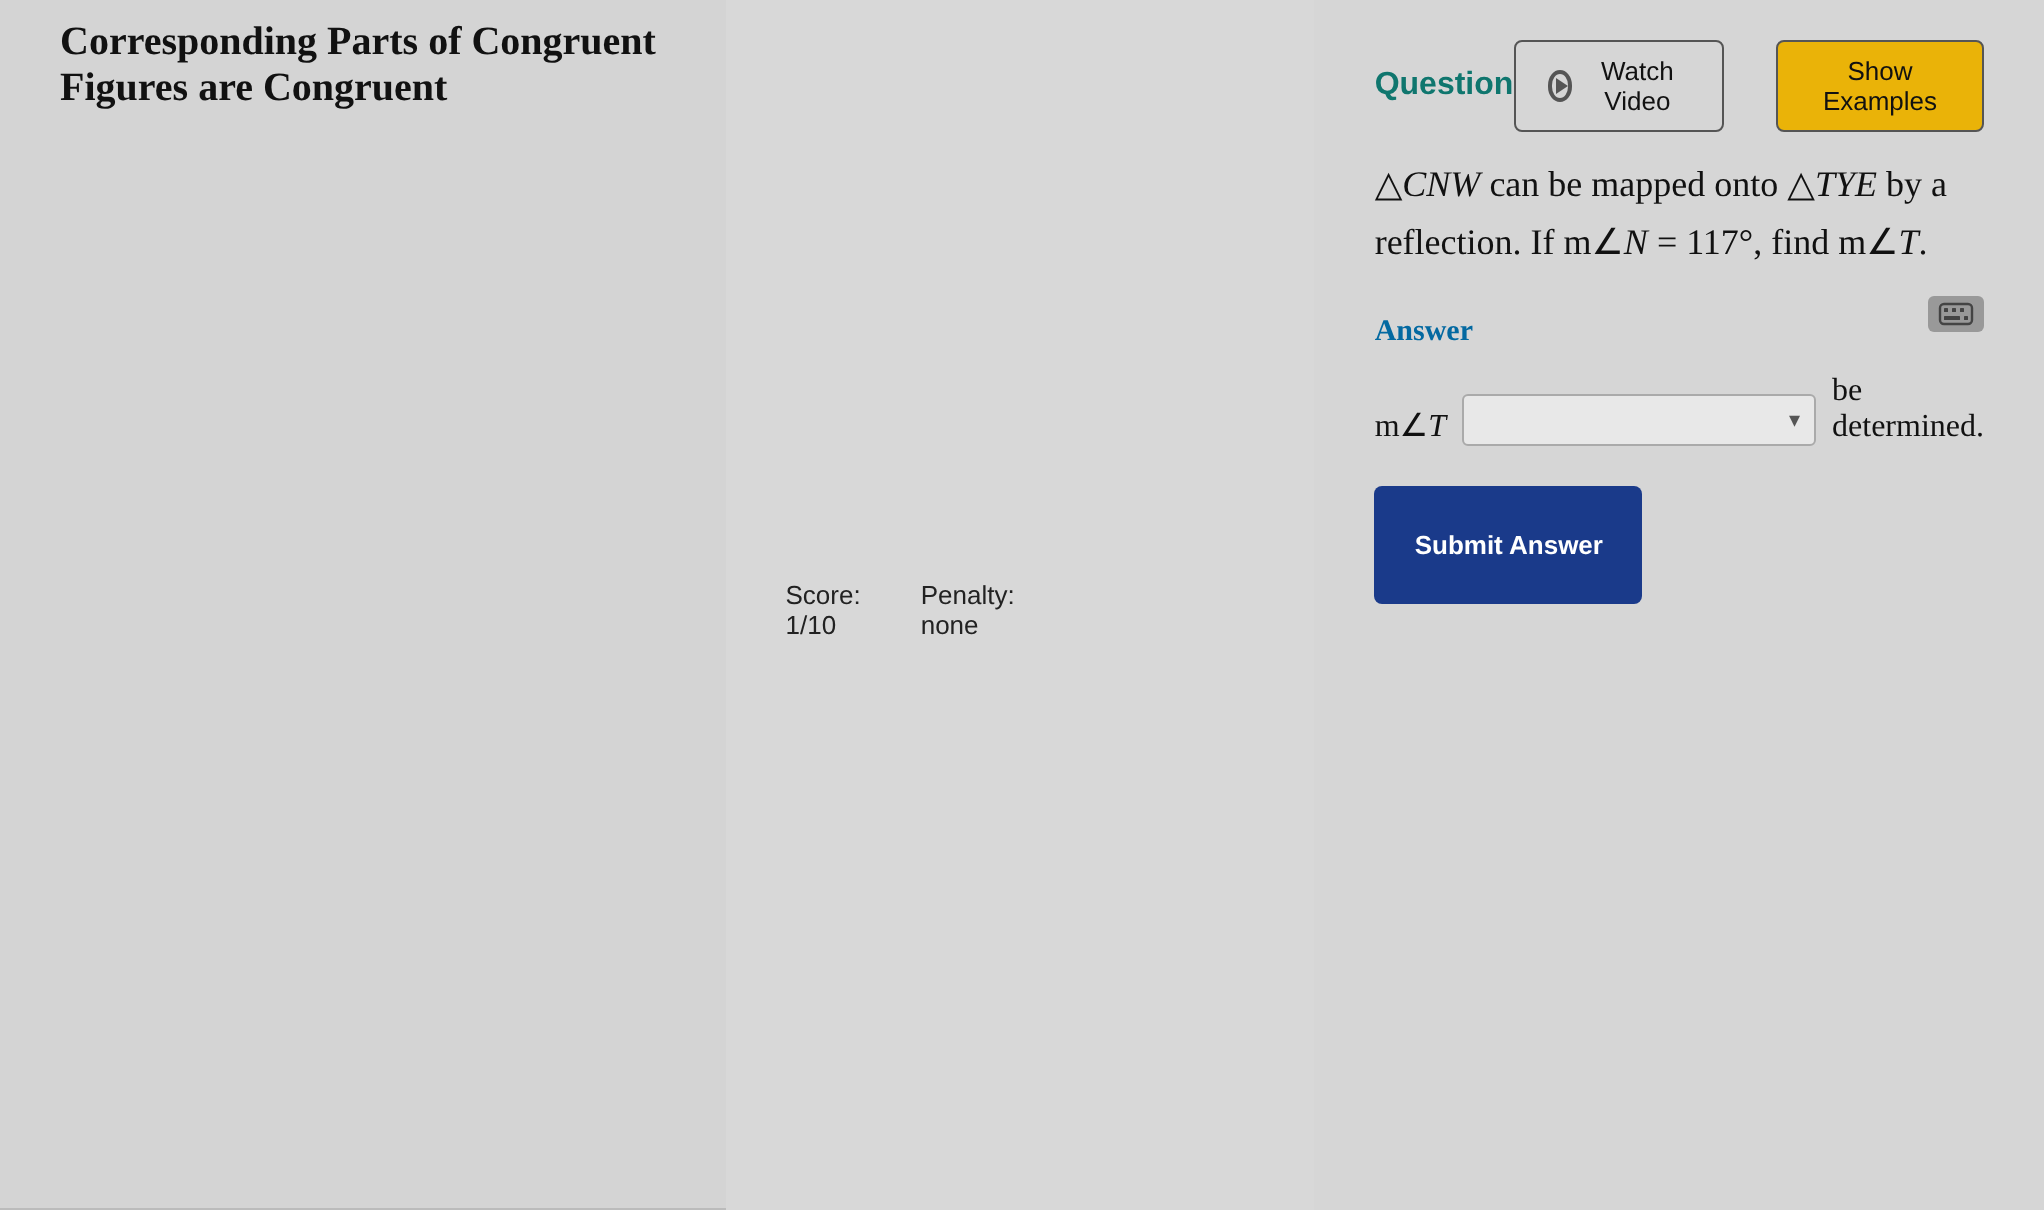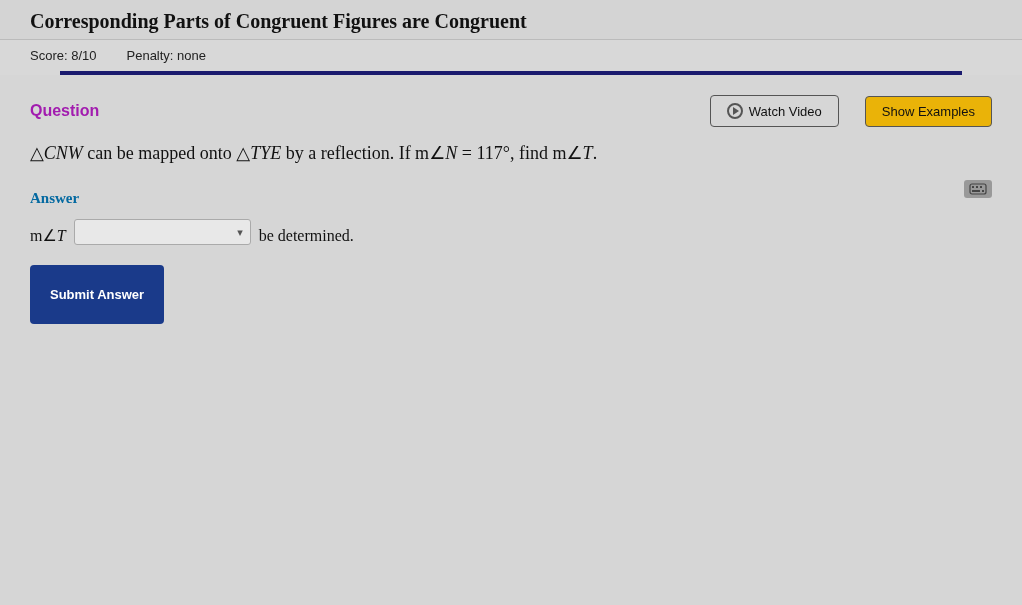--- a/index.html
+++ b/index.html
@@ -12,21 +12,21 @@
       overflow: hidden;
       display: flex;
       align-items: stretch;
     }
 
     .page-wrapper {
       width: 1022px;
       height: 605px;
       background: #c8c8c8;
       display: flex;
-      flex-direction: column;
+      flex-direction: row;
       padding: 0;
     }
 
     .title-bar {
       background: #d4d4d4;
       padding: 10px 30px 6px 30px;
       border-bottom: 1px solid #bbb;
     }
 
     .title-bar h1 {
@@ -67,21 +67,21 @@
 
     .question-header {
       display: flex;
       justify-content: space-between;
       align-items: center;
     }
 
     .question-label {
       font-size: 16px;
       font-weight: bold;
-      color: #a21caf;
+      color: #0f766e;
       font-family: Arial, sans-serif;
     }
 
     .btn-group {
       display: flex;
       gap: 26px;
       align-items: center;
     }
 
     .btn-watch-video {
@@ -223,21 +223,21 @@
 </head>
 <body>
 
 <div class="page-wrapper">
 
   <div class="title-bar">
     <h1>Corresponding Parts of Congruent Figures are Congruent</h1>
   </div>
 
   <div class="score-bar">
-    <span class="score-text">Score: 8/10</span>
+    <span class="score-text">Score: 1/10</span>
     <span class="score-text">Penalty: none</span>
   </div>
 
   <div style="padding: 4px 30px 0 30px; background: #d8d8d8;">
     <div class="divider"></div>
   </div>
 
   <div class="main-content">
 
     <div class="question-header">

